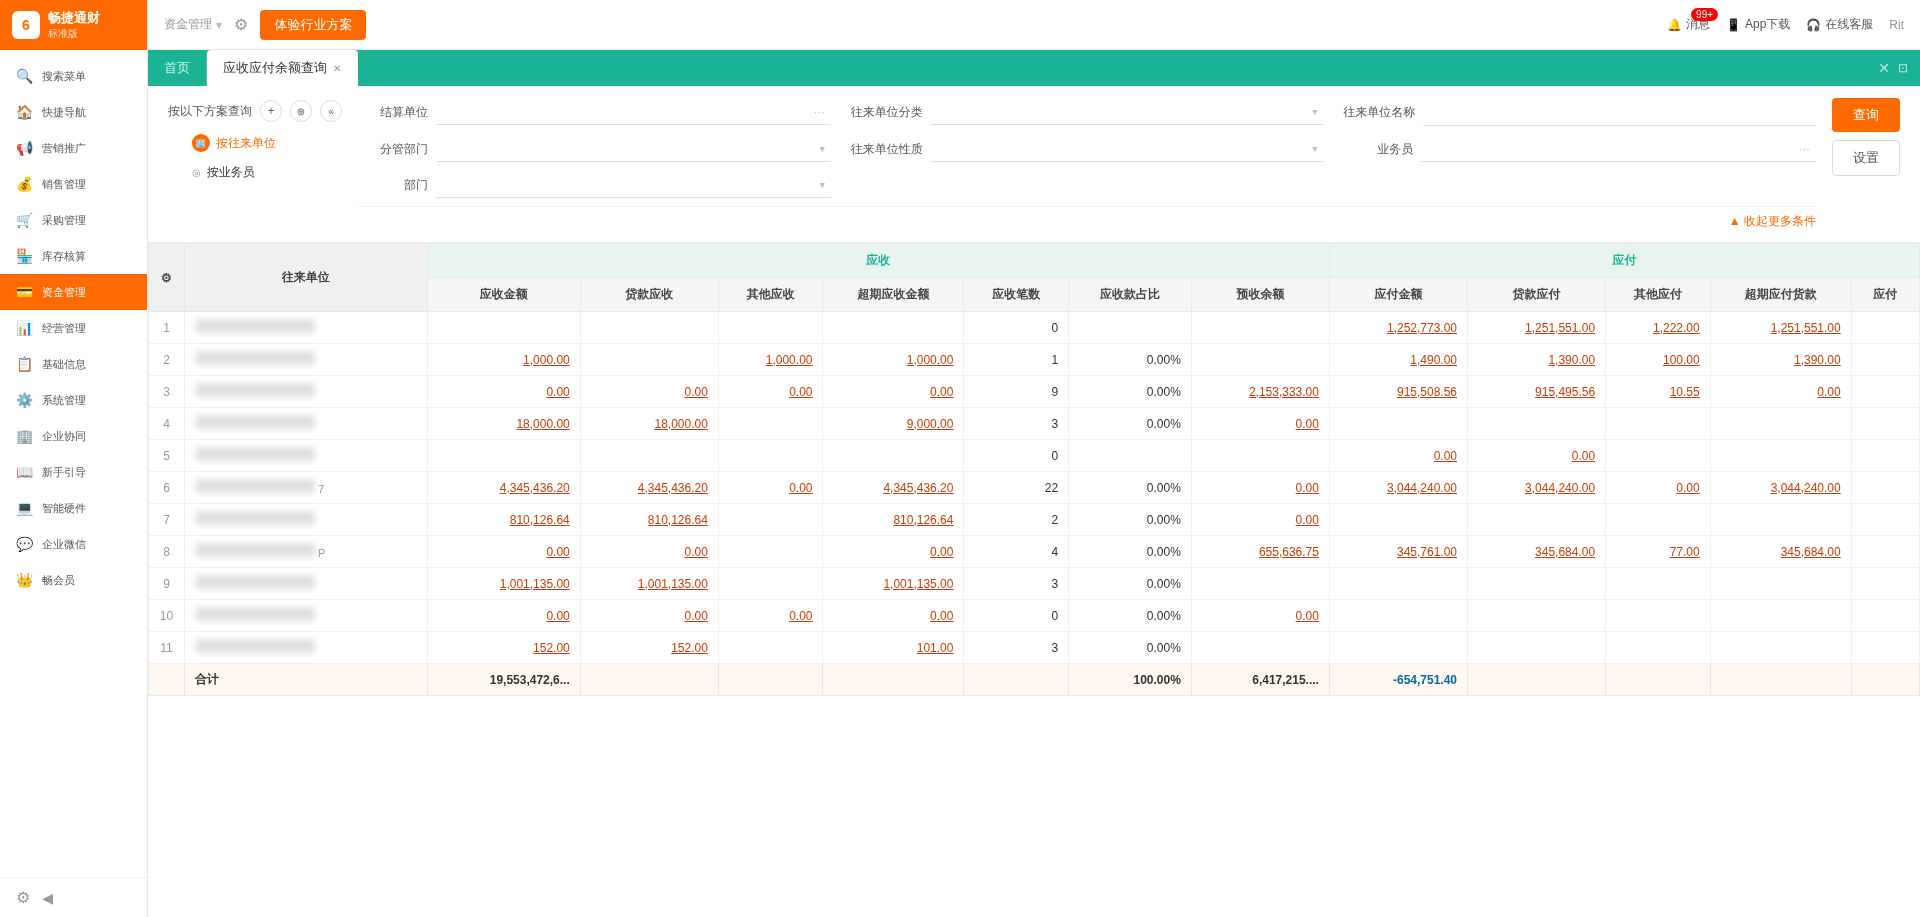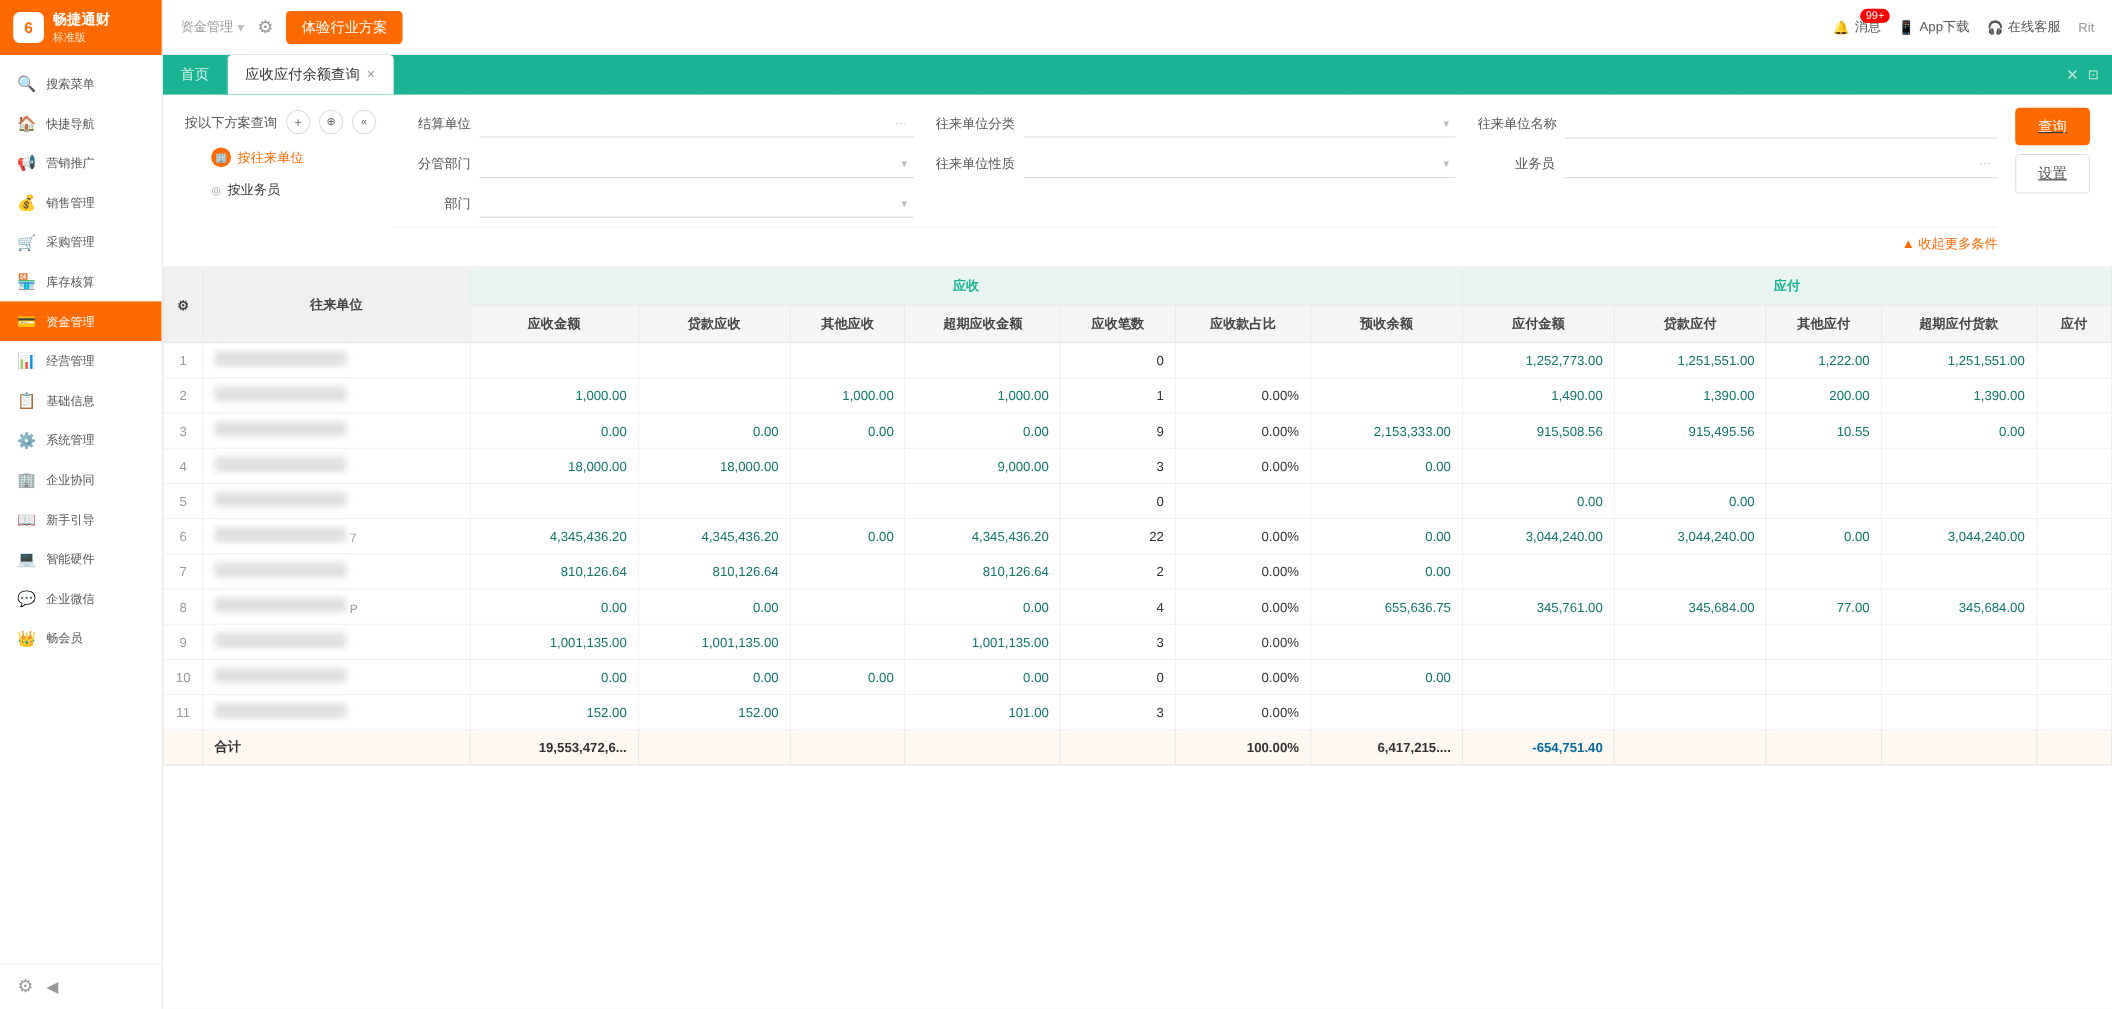--- a/index.html
+++ b/index.html
@@ -95,41 +95,41 @@
       border-top: 1px solid #f0f0f0; margin-top: 8px;
     }
     .btn-query {
       background: #ff6a00; color: #fff; border: none; border-radius: 4px;
       padding: 8px 20px; font-size: 13px; cursor: pointer; white-space: nowrap;
     }
     .btn-set {
       background: #fff; color: #555; border: 1px solid #ddd; border-radius: 4px;
       padding: 8px 20px; font-size: 13px; cursor: pointer; white-space: nowrap; margin-top: 4px;
     }
-    .filter-btns { display: flex; flex-direction: column; gap: 4px; text-decoration: underline; }
+    .filter-btns { display: flex; flex-direction: column; gap: 4px; }
 
     
     .query-options { display: flex; flex-direction: column; gap: 4px; margin: 8px 0 0 16px; }
     .query-option { display: flex; align-items: center; gap: 6px; padding: 4px 8px; font-size: 12px; cursor: pointer; }
     .query-option.active { color: #ff6a00; }
 
     
     .table-area { flex: 1; overflow: auto; background: #fff; margin: 0; }
     .data-table { width: 100%; border-collapse: collapse; font-size: 12px; min-width: 1400px; }
     .data-table thead tr th {
       background: #f5f5f5; border: 1px solid #e8e8e8; padding: 8px 10px;
       text-align: center; white-space: nowrap; font-weight: 600; color: #444;
     }
     .data-table thead tr.group-header th { background: #f0f0f0; font-weight: 600; }
     .data-table tbody tr td {
       border: 1px solid #f0f0f0; padding: 7px 10px; text-align: right; white-space: nowrap; color: #333;
     }
     .data-table tbody tr td:nth-child(2) { text-align: left; }
     .data-table tbody tr td:first-child { text-align: center; color: #999; }
-    .data-table .underline { color: #0f766e; cursor: pointer; }
+    .data-table .underline { text-decoration: underline; color: #c2410c; cursor: pointer; }
     .data-table tfoot tr td {
       background: #fff8f0; border: 1px solid #e8e8e8; padding: 7px 10px;
       text-align: right; font-weight: bold; white-space: nowrap;
     }
     .data-table tfoot tr td:first-child { text-align: center; }
     .data-table tfoot tr td:nth-child(2) { text-align: left; }
     .settings-col { background: #fafafa; }
     .col-group-header { background: #e8f4f0; }
 
     
@@ -406,21 +406,21 @@
             <td style="text-align: left;"><div style="width: 120px; height: 14px; background: rgb(224, 224, 224); border-radius: 3px; display: inline-block; filter: blur(3px);"></div></td>
             <td><span class="underline">1,000.00</span></td>
             <td></td>
             <td><span class="underline">1,000.00</span></td>
             <td><span class="underline">1,000.00</span></td>
             <td>1</td>
             <td>0.00%</td>
             <td></td>
             <td><span class="underline">1,490.00</span></td>
             <td><span class="underline">1,390.00</span></td>
-            <td><span class="underline">200.00</span></td>
+            <td><span class="underline">100.00</span></td>
             <td><span class="underline">1,390.00</span></td>
             <td></td>
           </tr>
           <tr>
             <td>3</td>
             <td style="text-align: left;"><div style="width: 120px; height: 14px; background: rgb(224, 224, 224); border-radius: 3px; display: inline-block; filter: blur(3px);"></div></td>
             <td><span class="underline">0.00</span></td>
             <td><span class="underline">0.00</span></td>
             <td><span class="underline">0.00</span></td>
             <td><span class="underline">0.00</span></td>

